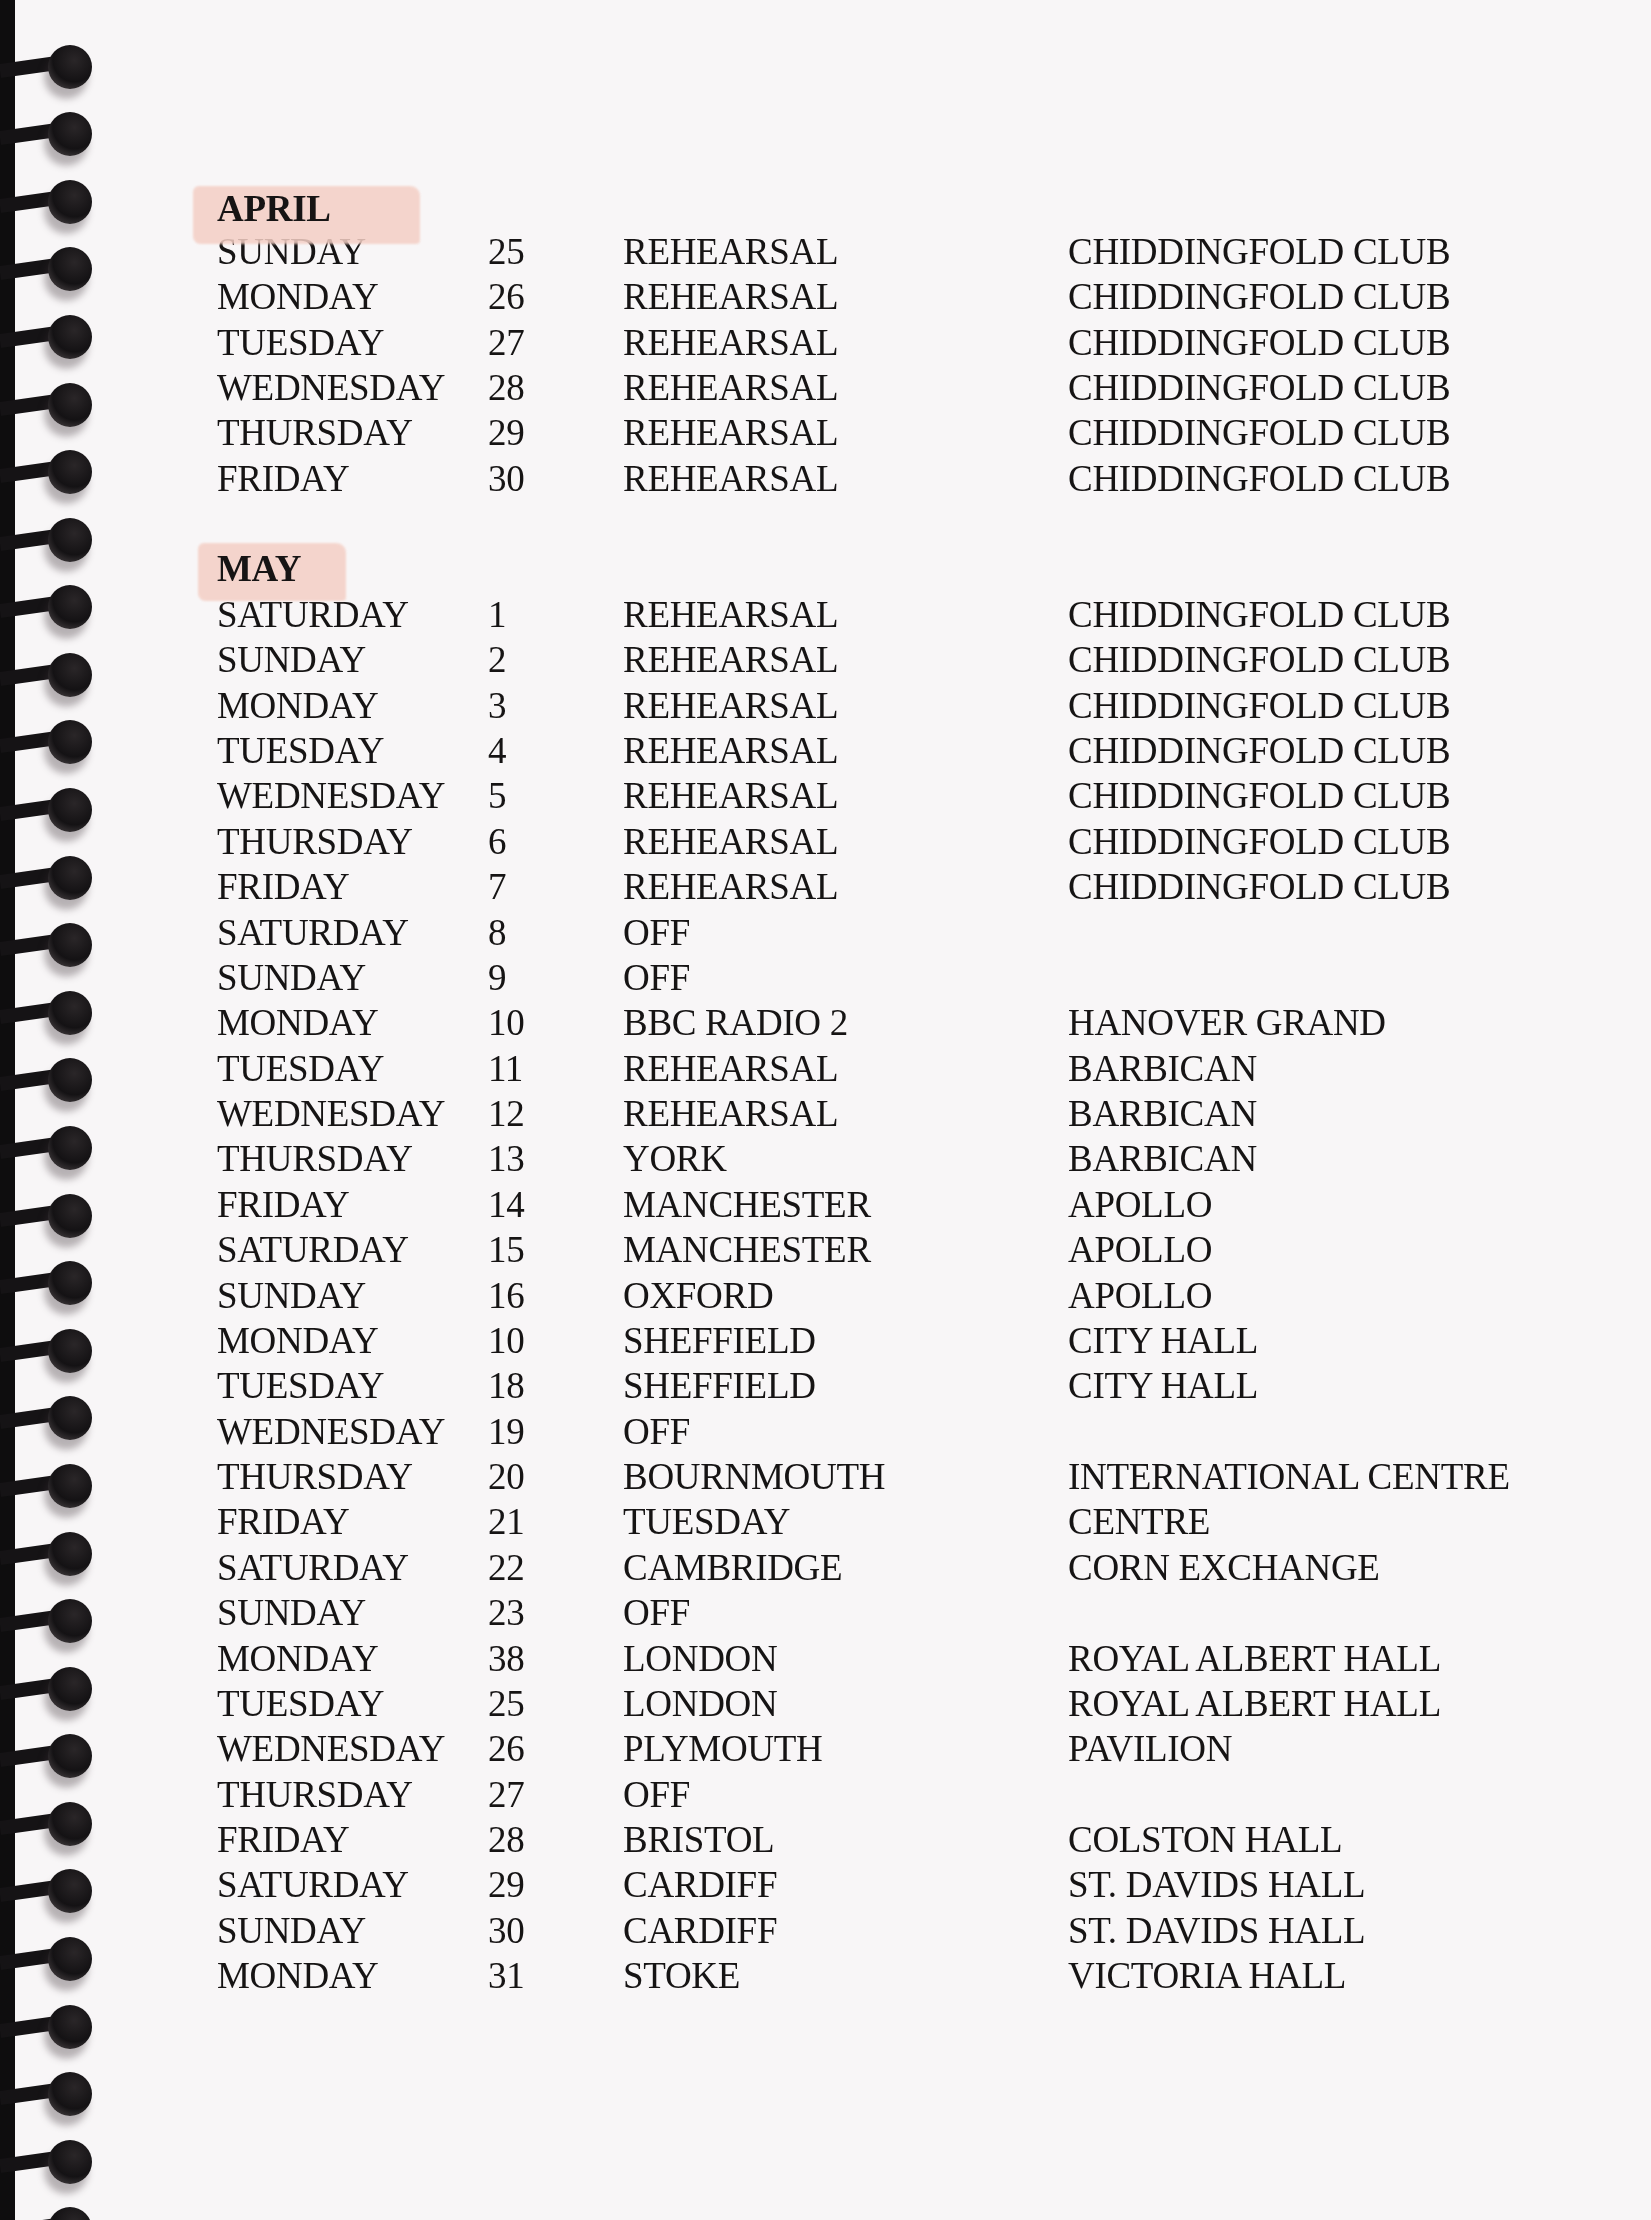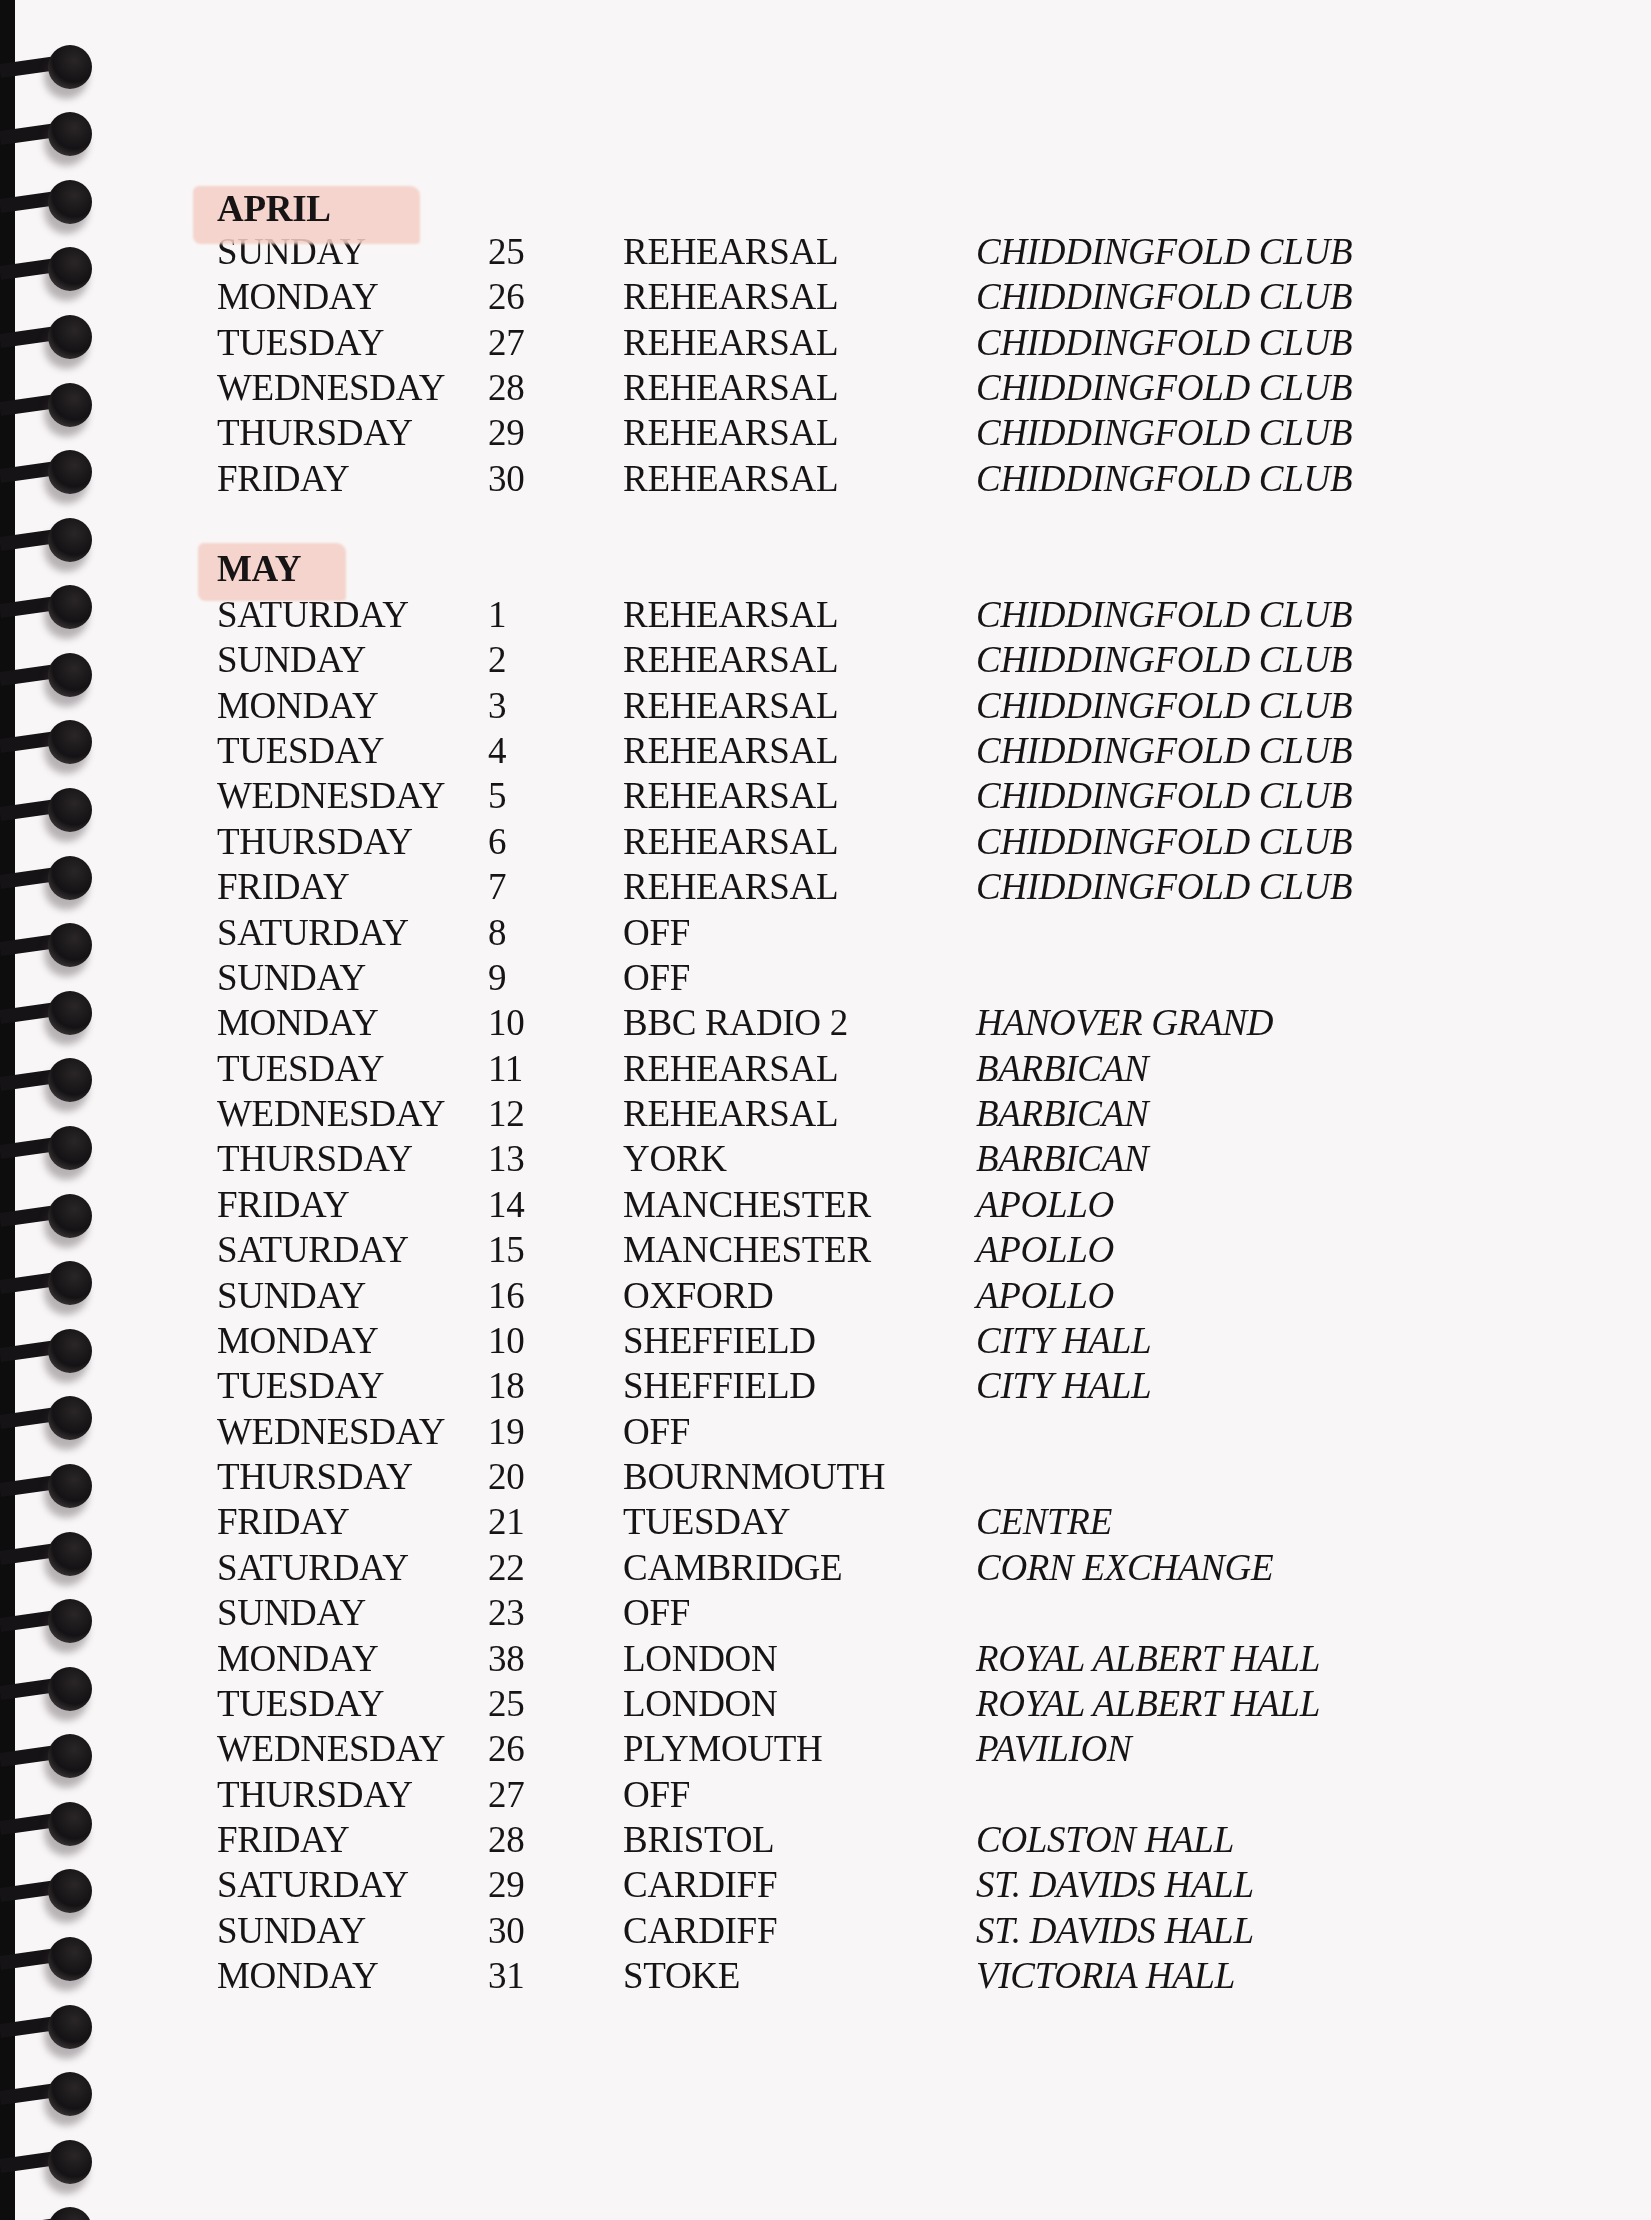--- a/index.html
+++ b/index.html
@@ -36,21 +36,21 @@
   .schedule { position: absolute; left: 0; top: 0; width: 1651px; }
   .line {
     position: absolute; left: 0; height: 45px; width: 1651px;
     font-size: 37px; line-height: 45px; white-space: nowrap;
     letter-spacing: -0.3px;
   }
   .line > span { position: absolute; top: 0; }
   .c-day   { left: 217px; }
   .c-num   { left: 488px; }
   .c-city  { left: 623px; }
-  .c-venue { left: 976px; font-style: italic; }
+  .c-venue { left: 1068px; }
 
   .month {
     position: absolute; left: 217px; font-weight: bold; font-size: 37px;
     line-height: 45px; letter-spacing: -0.3px; z-index: 2;
   }
   .highlight {
     position: absolute; background: #f4cfc5; opacity: 0.85;
     border-radius: 5.8px 9.7px 3.9px 7.7px; z-index: 1;
     filter: blur(1.2px);
   }
@@ -358,20 +358,21 @@
       <div class="line" style="top: 1409px;">
         <span class="c-day">WEDNESDAY</span>
         <span class="c-num">19</span>
         <span class="c-city">OFF</span>
         <span class="c-venue"></span>
       </div>
       <div class="line" style="top: 1454px;">
         <span class="c-day">THURSDAY</span>
         <span class="c-num">20</span>
         <span class="c-city">BOURNMOUTH</span>
+        <span class="c-venue">INTERNATIONAL CENTRE</span>
       </div>
       <div class="line" style="top: 1499px;">
         <span class="c-day">FRIDAY</span>
         <span class="c-num">21</span>
         <span class="c-city">TUESDAY</span>
         <span class="c-venue">CENTRE</span>
       </div>
       <div class="line" style="top: 1545px;">
         <span class="c-day">SATURDAY</span>
         <span class="c-num">22</span>

